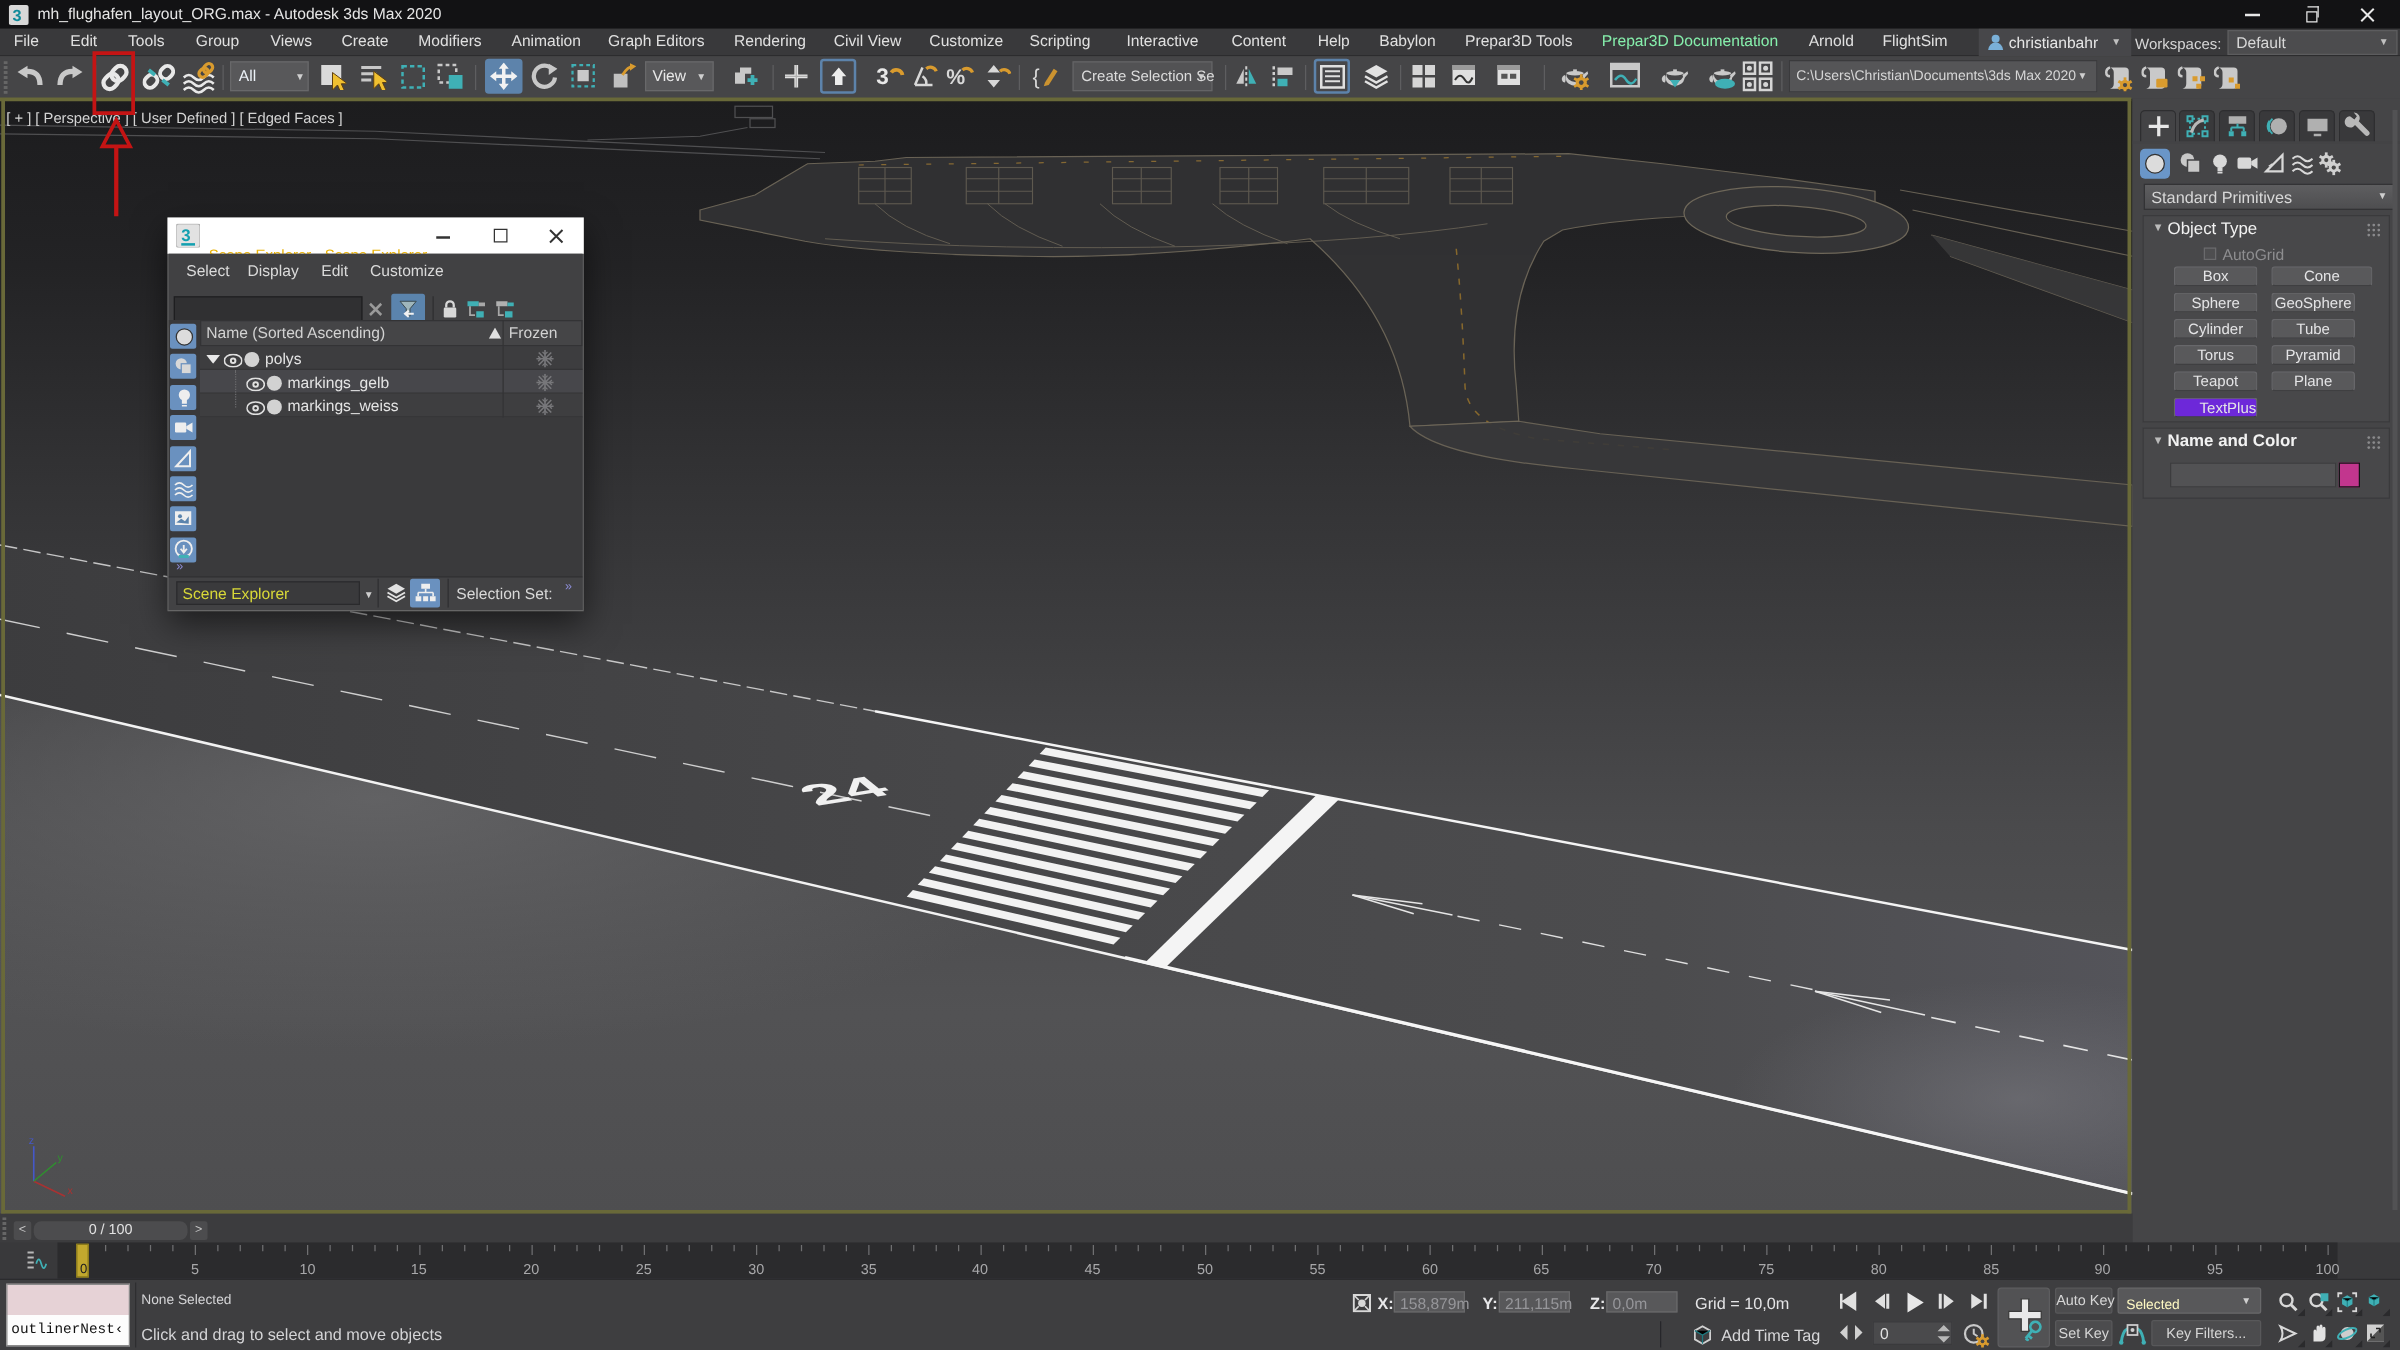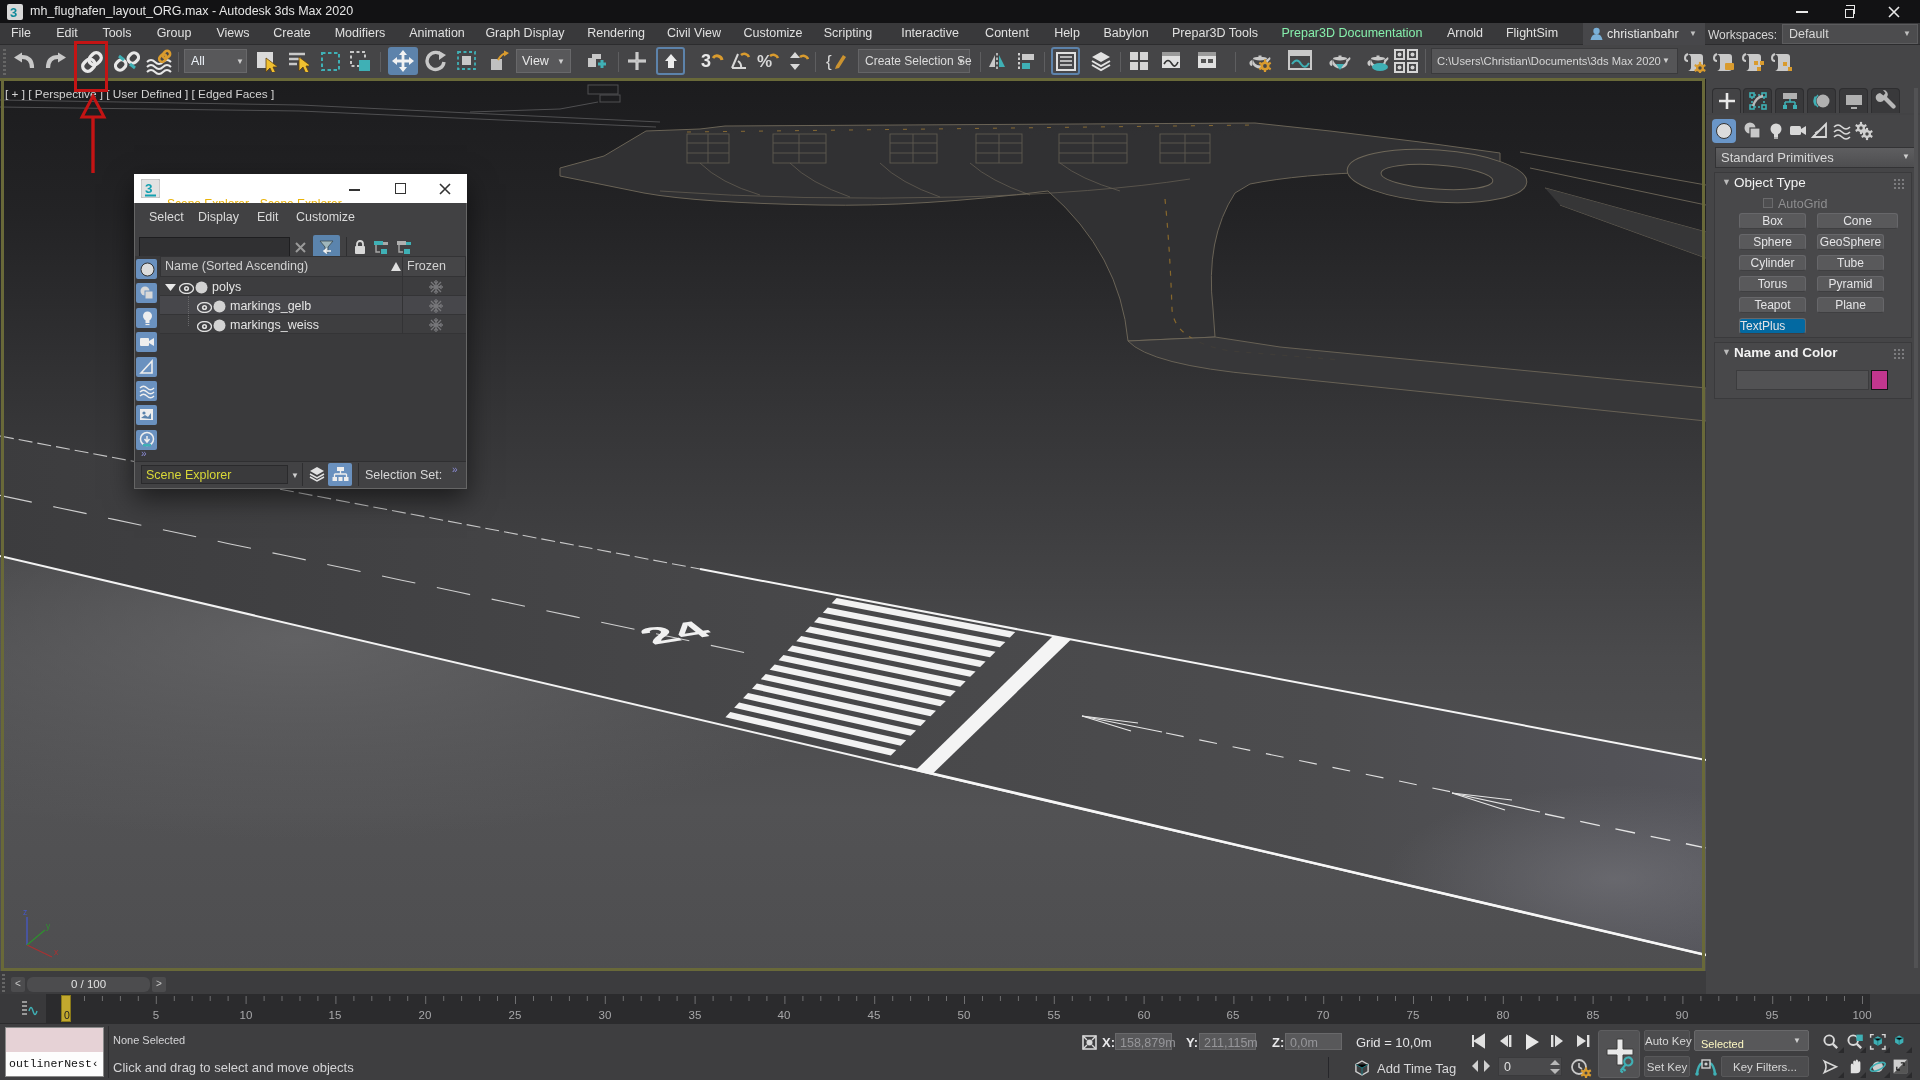--- a/index.html
+++ b/index.html
@@ -22,21 +22,21 @@
     </svg>
     <div class="abs" style="left:0;top:23px;width:1920px;height:22px;background:#39393b;border-bottom:1px solid #2c2c2e"></div>
     <div class="abs txt" style="left:21px;top:26px;transform:translateX(-50%);font-size:12.5px;color:#e0e0e0">File</div>
     <div class="abs txt" style="left:67px;top:26px;transform:translateX(-50%);font-size:12.5px;color:#e0e0e0">Edit</div>
     <div class="abs txt" style="left:117px;top:26px;transform:translateX(-50%);font-size:12.5px;color:#e0e0e0">Tools</div>
     <div class="abs txt" style="left:174px;top:26px;transform:translateX(-50%);font-size:12.5px;color:#e0e0e0">Group</div>
     <div class="abs txt" style="left:233px;top:26px;transform:translateX(-50%);font-size:12.5px;color:#e0e0e0">Views</div>
     <div class="abs txt" style="left:292px;top:26px;transform:translateX(-50%);font-size:12.5px;color:#e0e0e0">Create</div>
     <div class="abs txt" style="left:360px;top:26px;transform:translateX(-50%);font-size:12.5px;color:#e0e0e0">Modifiers</div>
     <div class="abs txt" style="left:437px;top:26px;transform:translateX(-50%);font-size:12.5px;color:#e0e0e0">Animation</div>
-    <div class="abs txt" style="left:525px;top:26px;transform:translateX(-50%);font-size:12.5px;color:#e0e0e0">Graph Display</div>
+    <div class="abs txt" style="left:525px;top:26px;transform:translateX(-50%);font-size:12.5px;color:#e0e0e0">Graph Editors</div>
     <div class="abs txt" style="left:616px;top:26px;transform:translateX(-50%);font-size:12.5px;color:#e0e0e0">Rendering</div>
     <div class="abs txt" style="left:694px;top:26px;transform:translateX(-50%);font-size:12.5px;color:#e0e0e0">Civil View</div>
     <div class="abs txt" style="left:773px;top:26px;transform:translateX(-50%);font-size:12.5px;color:#e0e0e0">Customize</div>
     <div class="abs txt" style="left:848px;top:26px;transform:translateX(-50%);font-size:12.5px;color:#e0e0e0">Scripting</div>
     <div class="abs txt" style="left:930px;top:26px;transform:translateX(-50%);font-size:12.5px;color:#e0e0e0">Interactive</div>
     <div class="abs txt" style="left:1007px;top:26px;transform:translateX(-50%);font-size:12.5px;color:#e0e0e0">Content</div>
     <div class="abs txt" style="left:1067px;top:26px;transform:translateX(-50%);font-size:12.5px;color:#e0e0e0">Help</div>
     <div class="abs txt" style="left:1126px;top:26px;transform:translateX(-50%);font-size:12.5px;color:#e0e0e0">Babylon</div>
     <div class="abs txt" style="left:1215px;top:26px;transform:translateX(-50%);font-size:12.5px;color:#e0e0e0">Prepar3D Tools</div>
     <div class="abs txt" style="left:1352px;top:26px;transform:translateX(-50%);font-size:12.5px;color:#86efac">Prepar3D Documentation</div>
@@ -553,21 +553,21 @@
     <div class="abs" style="left:1739px;top:213px;width:67px;height:16px;background:#59595b;border:1px solid #67676a;border-bottom-color:#3f3f41;border-radius:3px;color:#e4e4e6;font-size:12px;text-align:center;line-height:15px">Box</div>
     <div class="abs" style="left:1817px;top:213px;width:81px;height:16px;background:#59595b;border:1px solid #67676a;border-bottom-color:#3f3f41;border-radius:3px;color:#e4e4e6;font-size:12px;text-align:center;line-height:15px">Cone</div>
     <div class="abs" style="left:1739px;top:234px;width:67px;height:16px;background:#59595b;border:1px solid #67676a;border-bottom-color:#3f3f41;border-radius:3px;color:#e4e4e6;font-size:12px;text-align:center;line-height:15px">Sphere</div>
     <div class="abs" style="left:1817px;top:234px;width:67px;height:16px;background:#59595b;border:1px solid #67676a;border-bottom-color:#3f3f41;border-radius:3px;color:#e4e4e6;font-size:12px;text-align:center;line-height:15px">GeoSphere</div>
     <div class="abs" style="left:1739px;top:255px;width:67px;height:16px;background:#59595b;border:1px solid #67676a;border-bottom-color:#3f3f41;border-radius:3px;color:#e4e4e6;font-size:12px;text-align:center;line-height:15px">Cylinder</div>
     <div class="abs" style="left:1817px;top:255px;width:67px;height:16px;background:#59595b;border:1px solid #67676a;border-bottom-color:#3f3f41;border-radius:3px;color:#e4e4e6;font-size:12px;text-align:center;line-height:15px">Tube</div>
     <div class="abs" style="left:1739px;top:276px;width:67px;height:16px;background:#59595b;border:1px solid #67676a;border-bottom-color:#3f3f41;border-radius:3px;color:#e4e4e6;font-size:12px;text-align:center;line-height:15px">Torus</div>
     <div class="abs" style="left:1817px;top:276px;width:67px;height:16px;background:#59595b;border:1px solid #67676a;border-bottom-color:#3f3f41;border-radius:3px;color:#e4e4e6;font-size:12px;text-align:center;line-height:15px">Pyramid</div>
     <div class="abs" style="left:1739px;top:297px;width:67px;height:16px;background:#59595b;border:1px solid #67676a;border-bottom-color:#3f3f41;border-radius:3px;color:#e4e4e6;font-size:12px;text-align:center;line-height:15px">Teapot</div>
     <div class="abs" style="left:1817px;top:297px;width:67px;height:16px;background:#59595b;border:1px solid #67676a;border-bottom-color:#3f3f41;border-radius:3px;color:#e4e4e6;font-size:12px;text-align:center;line-height:15px">Plane</div>
-    <div class="abs" style="left:1739px;top:318px;width:67px;height:16px;background:#0369a1;border:1px solid #67676a;border-bottom-color:#3f3f41;border-radius:3px;color:#e4e4e6;font-size:12px;text-align:left;line-height:15px">TextPlus</div>
+    <div class="abs" style="left:1739px;top:318px;width:67px;height:16px;background:#6d28d9;border:1px solid #67676a;border-bottom-color:#3f3f41;border-radius:3px;color:#e4e4e6;font-size:12px;text-align:right;line-height:15px">TextPlus</div>
     <div class="abs" style="left:1714px;top:342px;width:198px;height:57px;background:#48484a;border:1px solid #3a3a3c"></div>
     <div class="abs txt" style="left:1722px;top:347px;font-size:9px;color:#bbb">▼</div>
     <div class="abs txt" style="left:1734px;top:345px;font-size:13.5px;font-weight:bold;color:#f2f2f2">Name and Color</div>
     <svg class="abs" style="left:1893px;top:348px" width="12" height="12" viewBox="0 0 12 12">
       <g fill="#8a8a8c">
         <circle cx="2" cy="2" r="1.1"></circle>
         <circle cx="2" cy="6" r="1.1"></circle>
         <circle cx="2" cy="10" r="1.1"></circle>
         <circle cx="6" cy="2" r="1.1"></circle>
         <circle cx="6" cy="6" r="1.1"></circle>

